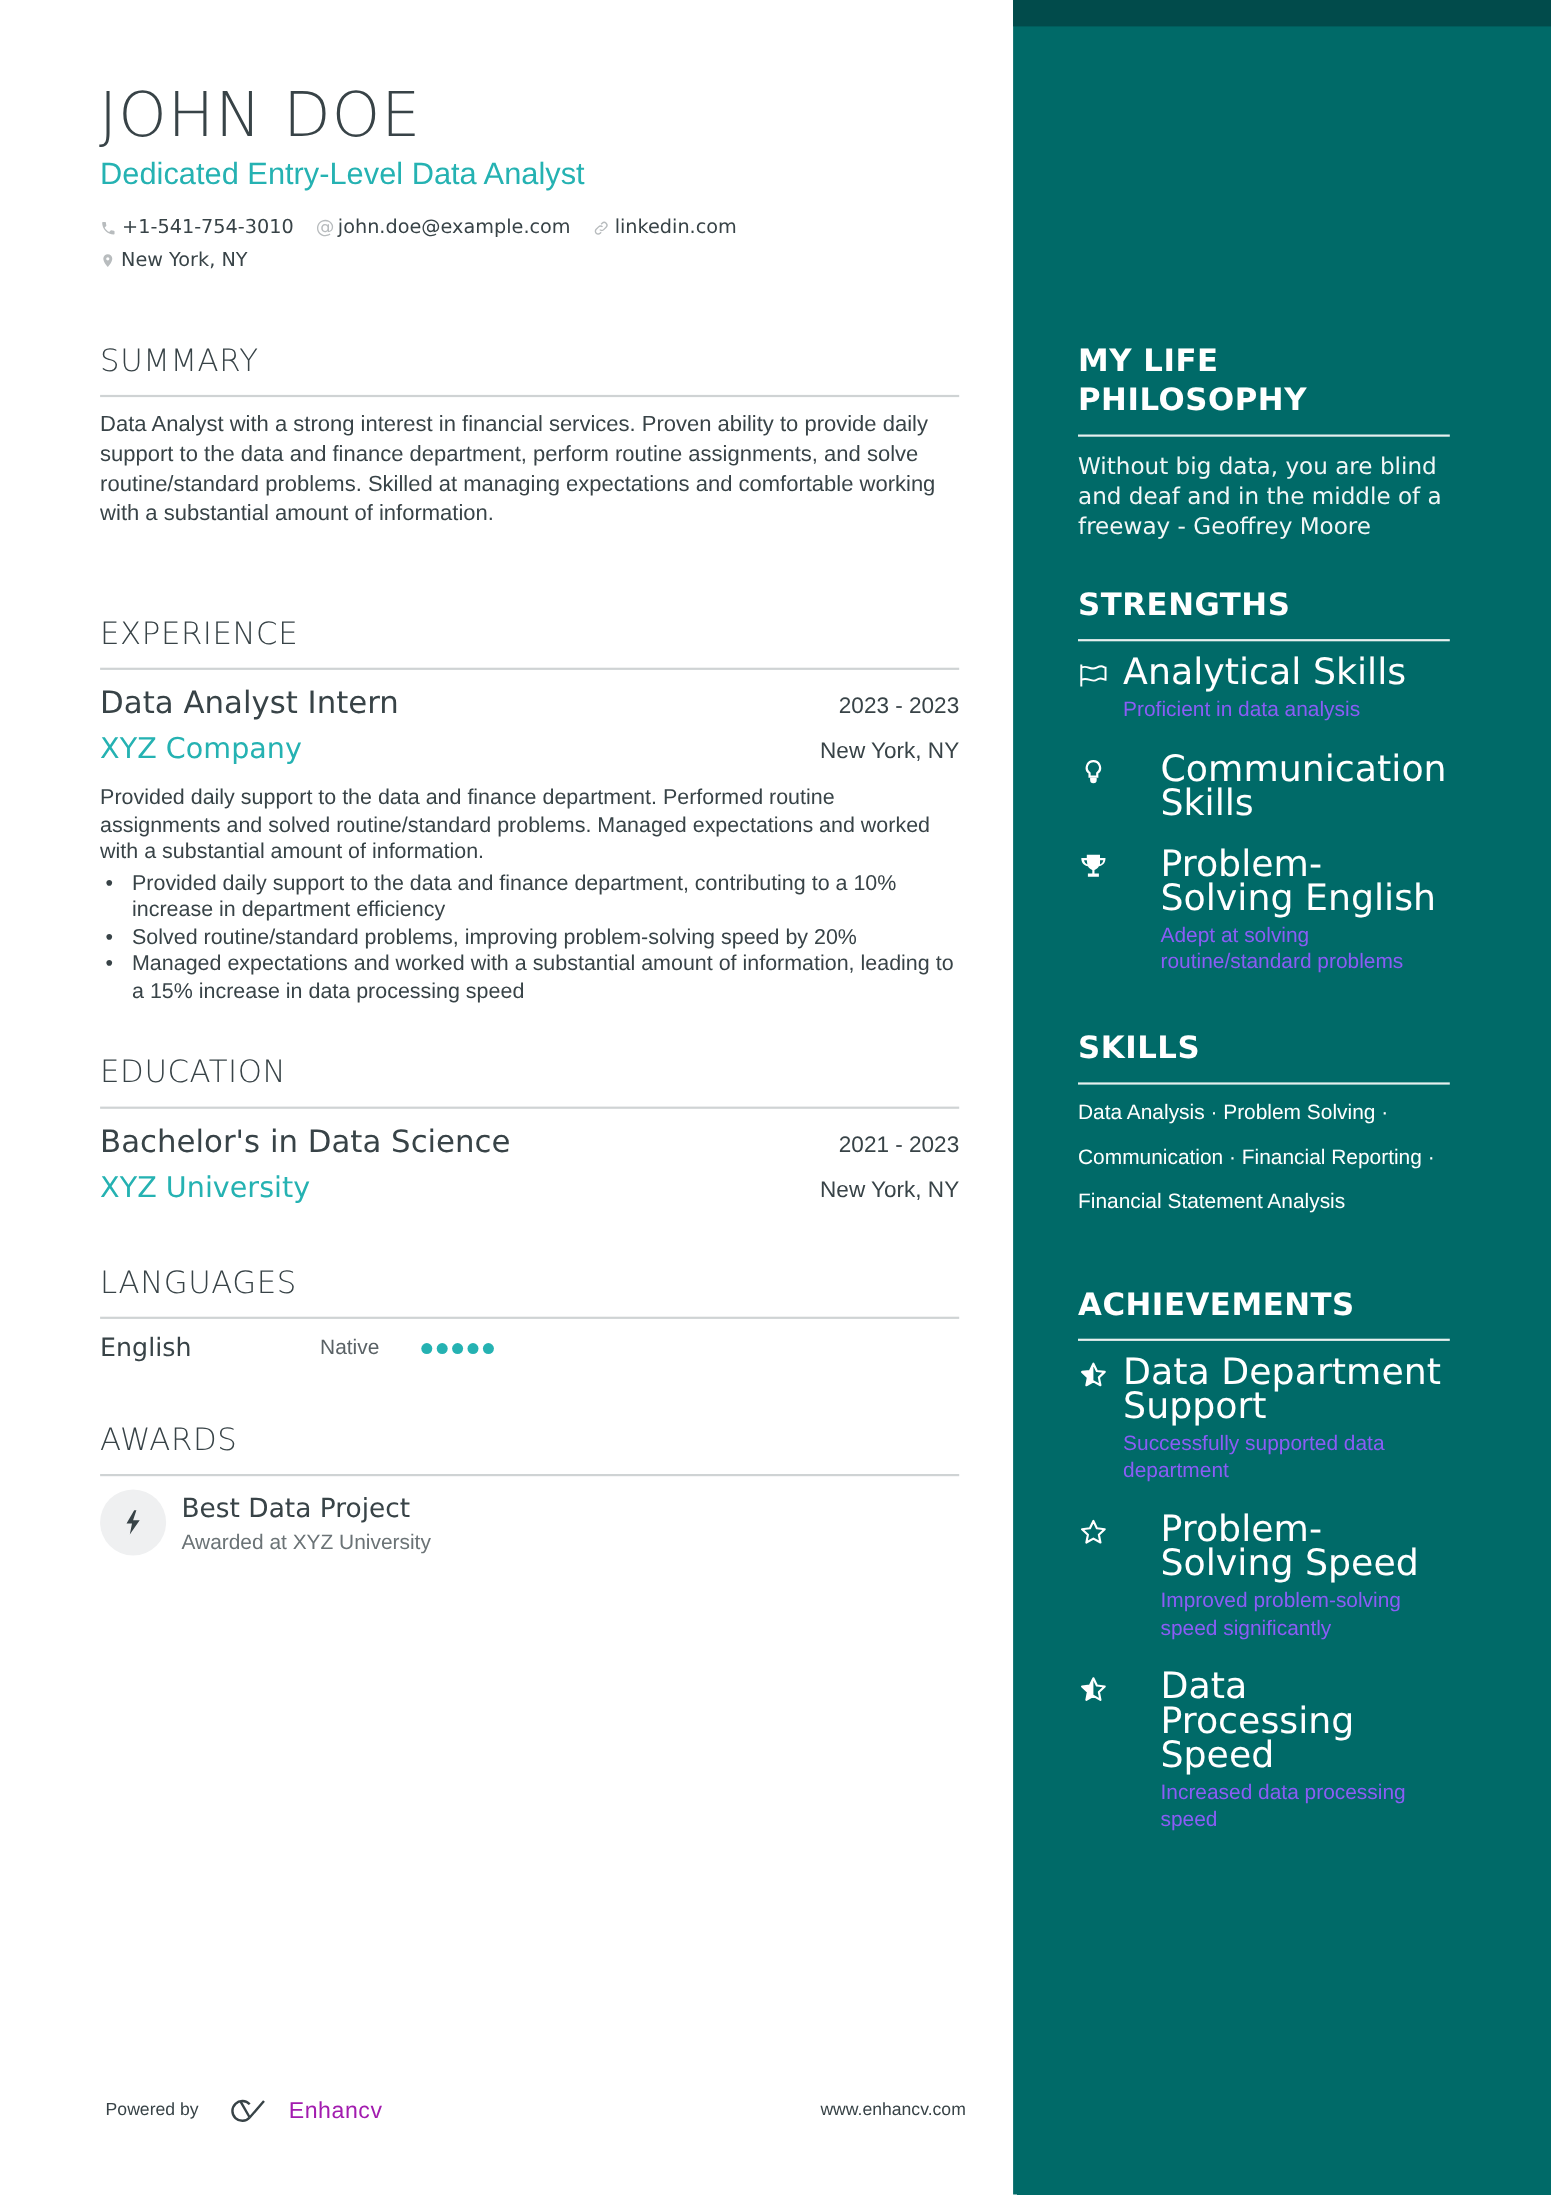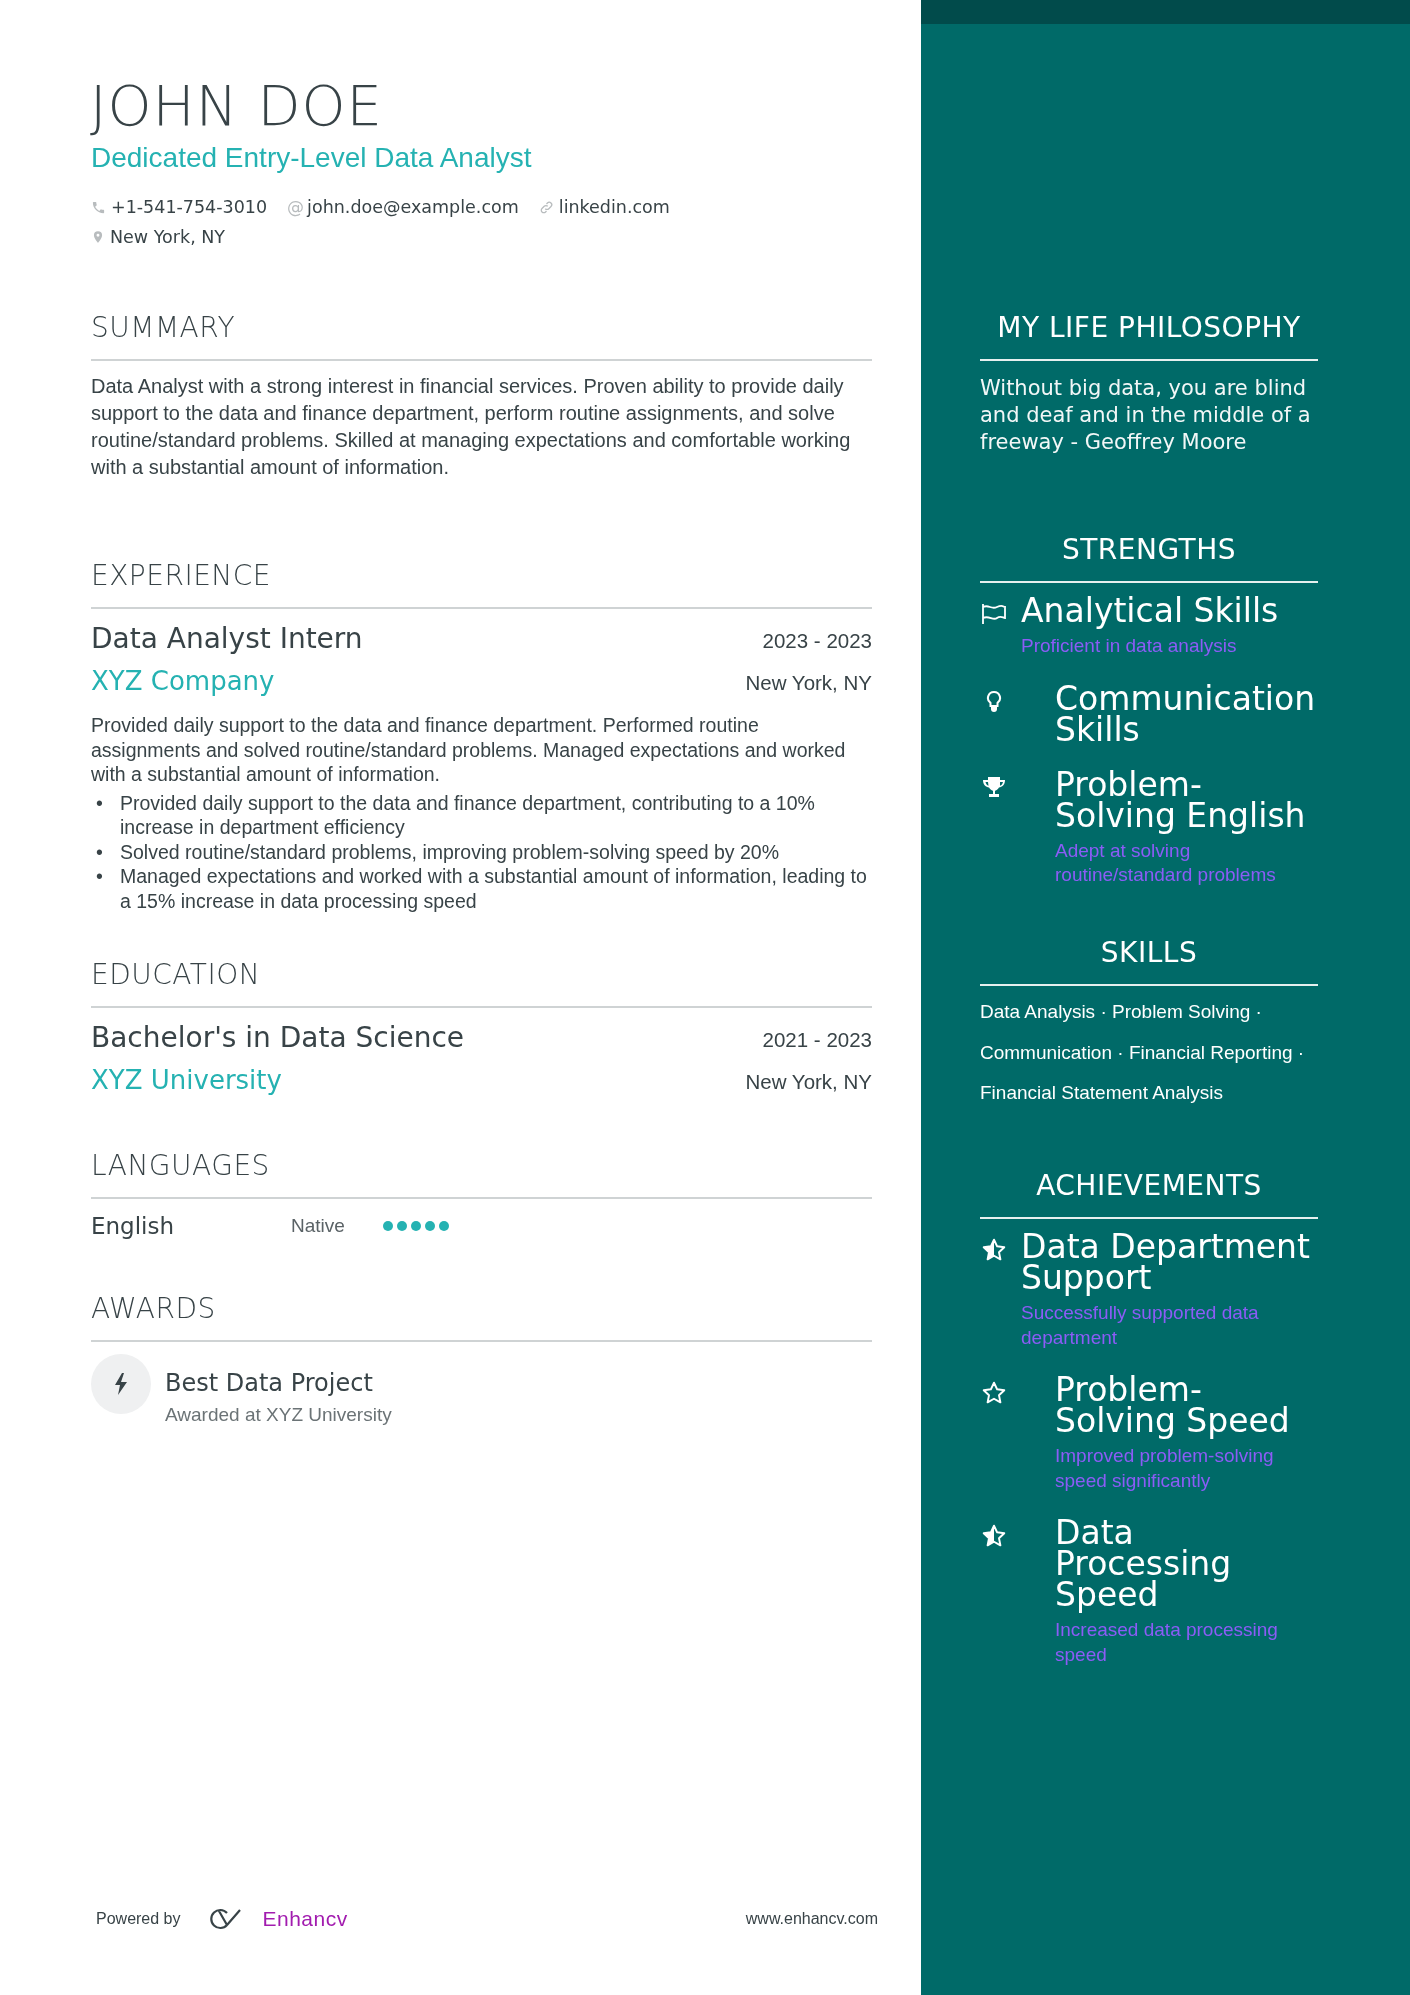--- a/index.html
+++ b/index.html
@@ -33,31 +33,31 @@
   .bullets li::before { content: "•"; position: absolute; left: 5px; top: 0; }
 
   .lang-row { display: flex; align-items: center; margin-top: 10px; height: 34px; }
   .lang-name { font-family: "DejaVu Sans", sans-serif; font-size: 23px; width: 200px; color: #384347; }
   .lang-level { font-size: 19px; width: 92px; color: #5a6266; }
   .dots { display: flex; gap: 4px; }
   .dot { width: 10px; height: 10px; border-radius: 50%; background: #25b2b2; }
 
   .award { display: flex; align-items: flex-start; margin-top: 12px; }
   .award-icon { width: 60px; height: 60px; border-radius: 50%; background: #eff0f1; display: flex; align-items: center; justify-content: center; margin-right: 14px; flex-shrink: 0; }
-  .award-title { font-family: "DejaVu Sans", sans-serif; font-size: 24px; line-height: 30px; color: #384347; margin-top: 14px; }
+  .award-title { font-family: "DejaVu Sans", sans-serif; font-size: 24px; line-height: 30px; color: #384347; margin-top: 2px; }
   .award-sub { font-size: 19px; line-height: 26px; color: #6b7376; margin-top: 4px; }
 
   .footer { position: absolute; left: 96px; top: 1904px; width: 782px; height: 30px; display: flex; align-items: center; }
   .powered { font-size: 16px; color: #384347; margin-right: 26px; }
   .logo { display: flex; align-items: center; }
   .logo-text { font-size: 21px; color: #a21caf; margin-left: 8px; letter-spacing: 0.5px; }
   .site { margin-left: auto; font-size: 16px; color: #384347; }
 
   .sside { position: absolute; left: 980px; width: 338px; color: #ffffff; }
-  .s-title { font-family: "DejaVu Sans", sans-serif; font-size: 28px; line-height: 36px; font-weight: 400; color: #fff; letter-spacing: 0.5px; text-align: center; }
+  .s-title { font-family: "DejaVu Sans", sans-serif; font-size: 28px; line-height: 36px; font-weight: 700; color: #fff; letter-spacing: 0.5px; }
   .s-rule { height: 2px; background: #e6f0ef; margin-top: 13px; }
   .quote { font-family: "DejaVu Sans", sans-serif; font-size: 21px; line-height: 27px; color: #f2f7f7; margin-top: 14px; }
   .s-item { display: flex; align-items: flex-start; margin-top: 12px; }
   .s-icon { width: 28px; height: 30px; margin-right: 13px; display: flex; align-items: center; justify-content: center; flex-shrink: 0; margin-top: 4px; }
   .s-item-title { font-family: "DejaVu Sans", sans-serif; font-size: 33px; line-height: 31px; color: #fff; }
   .s-item-desc { font-size: 19px; line-height: 24.5px; color: #8b5cf6; margin-top: 8px; }
   .s-item + .s-item { margin-top: 24px; gap: 34px; }
   .skills { font-size: 19px; line-height: 40.5px; color: #fff; margin-top: 6px; }
 </style>
 </head>

